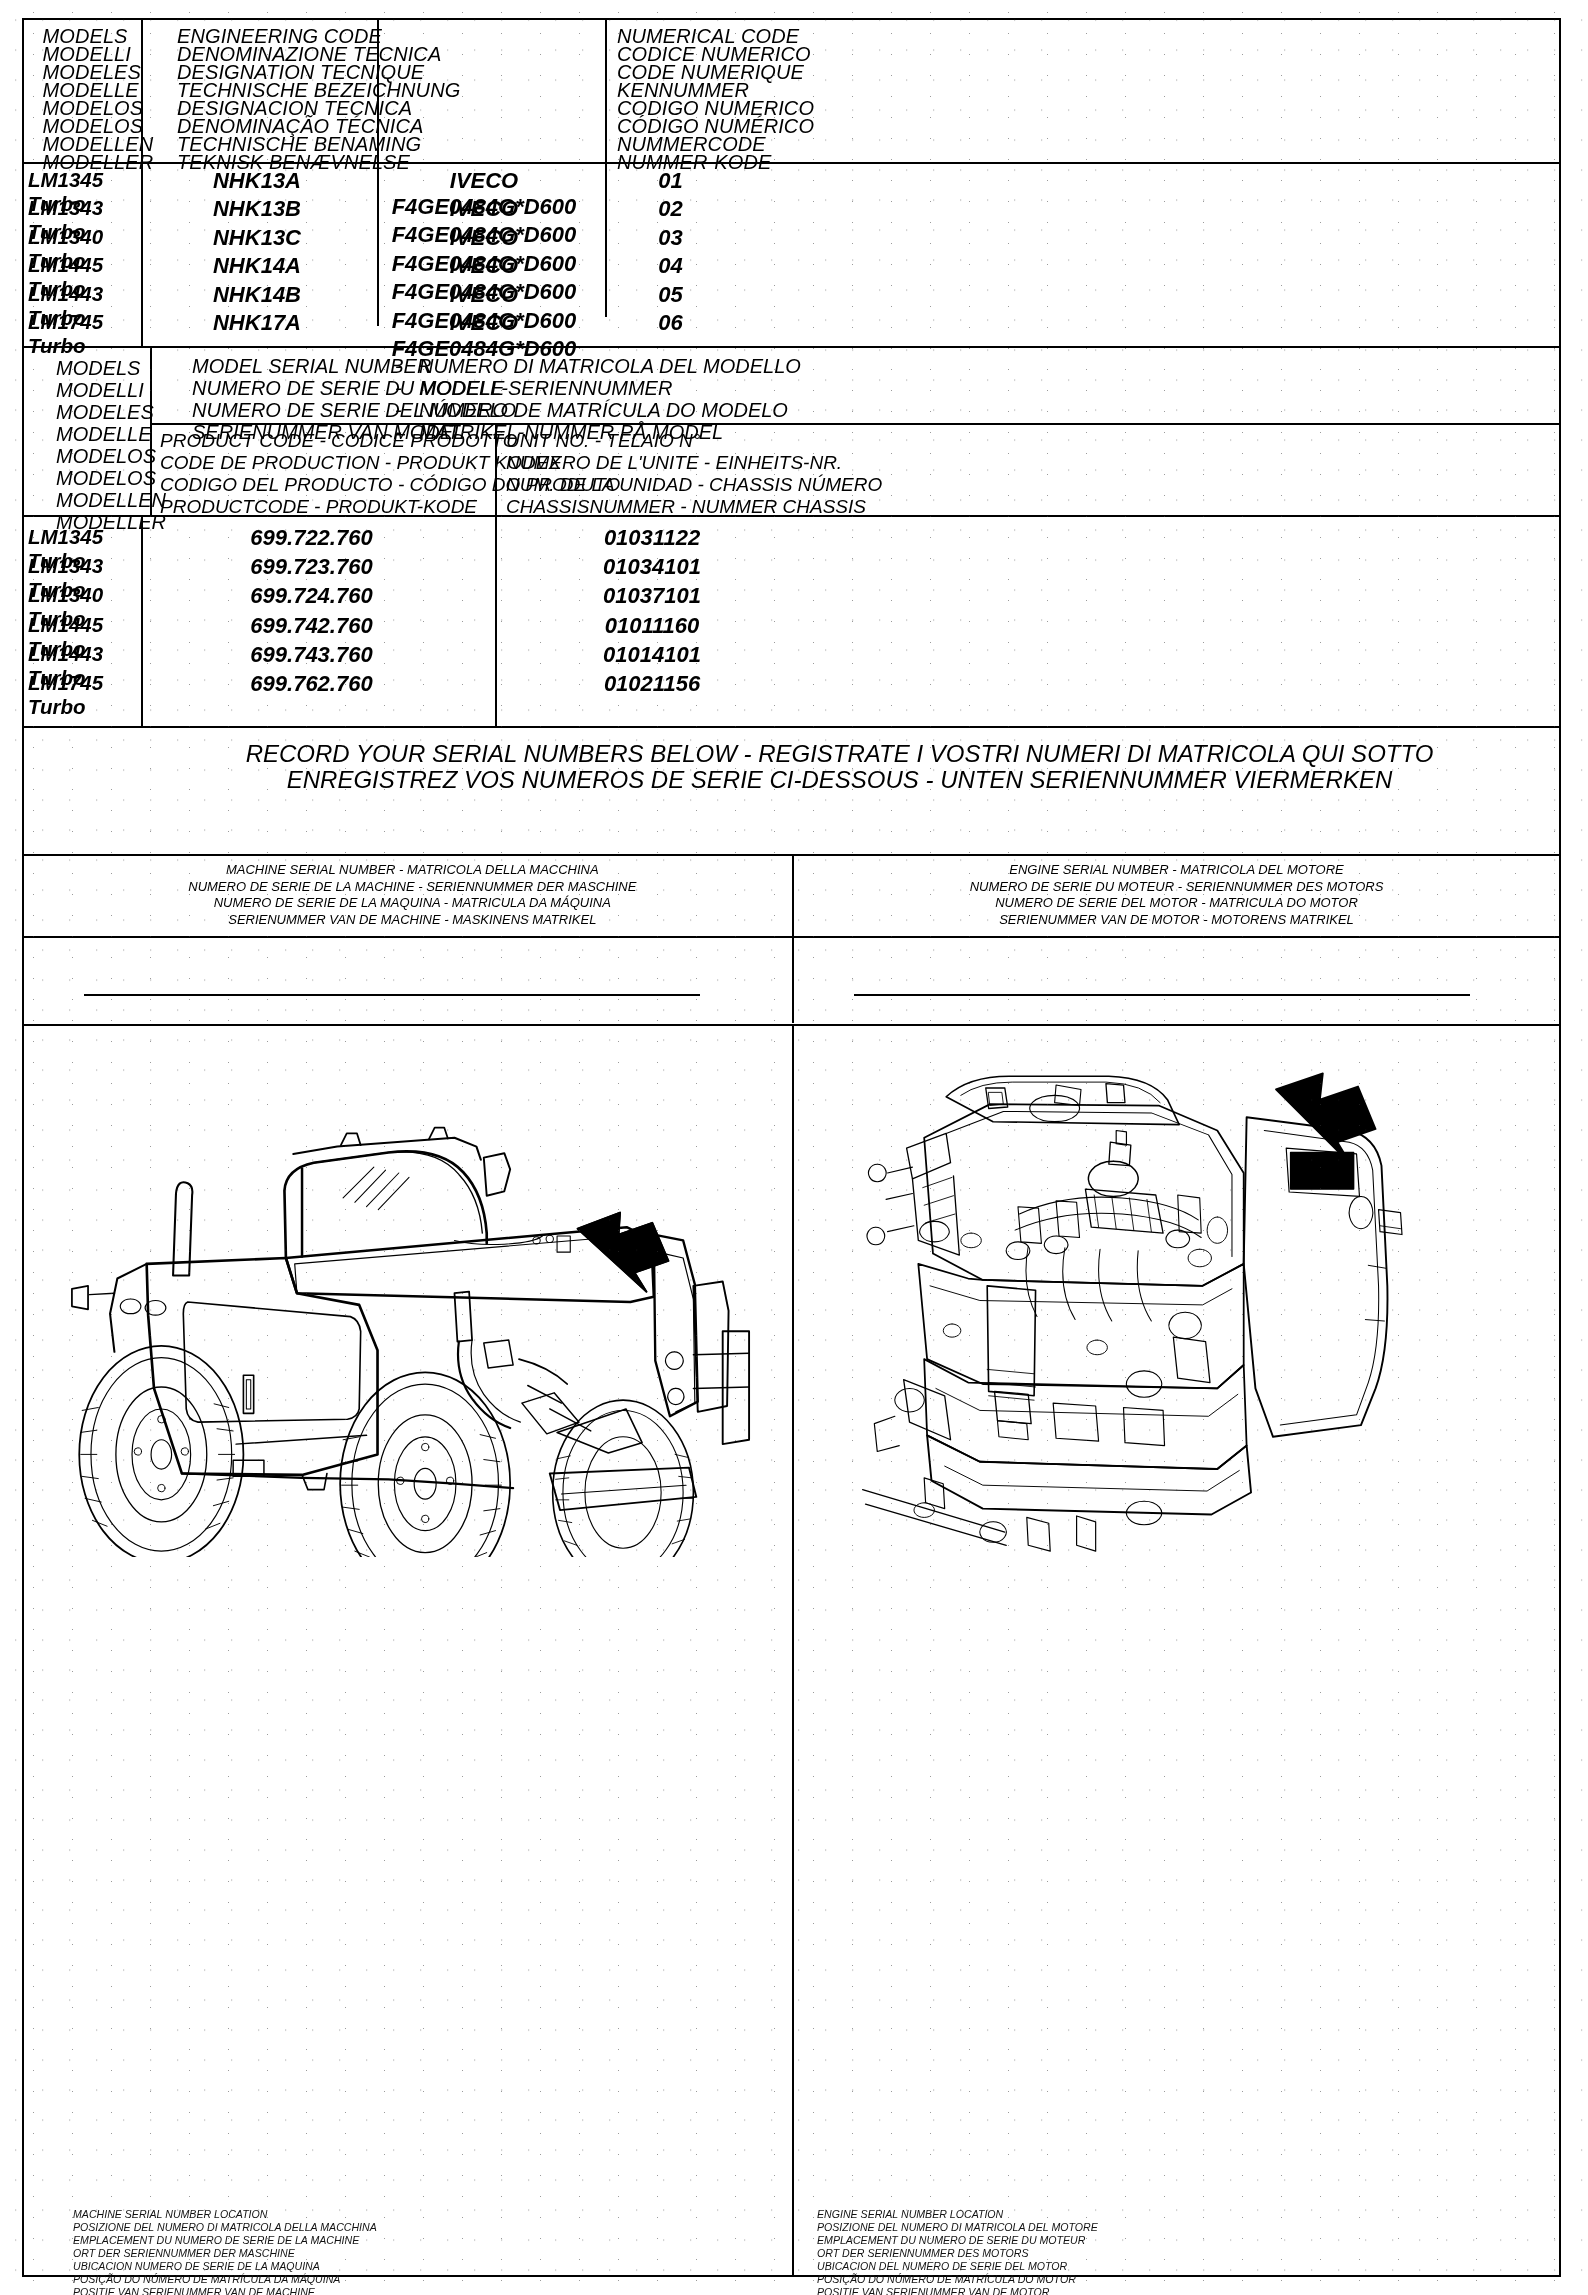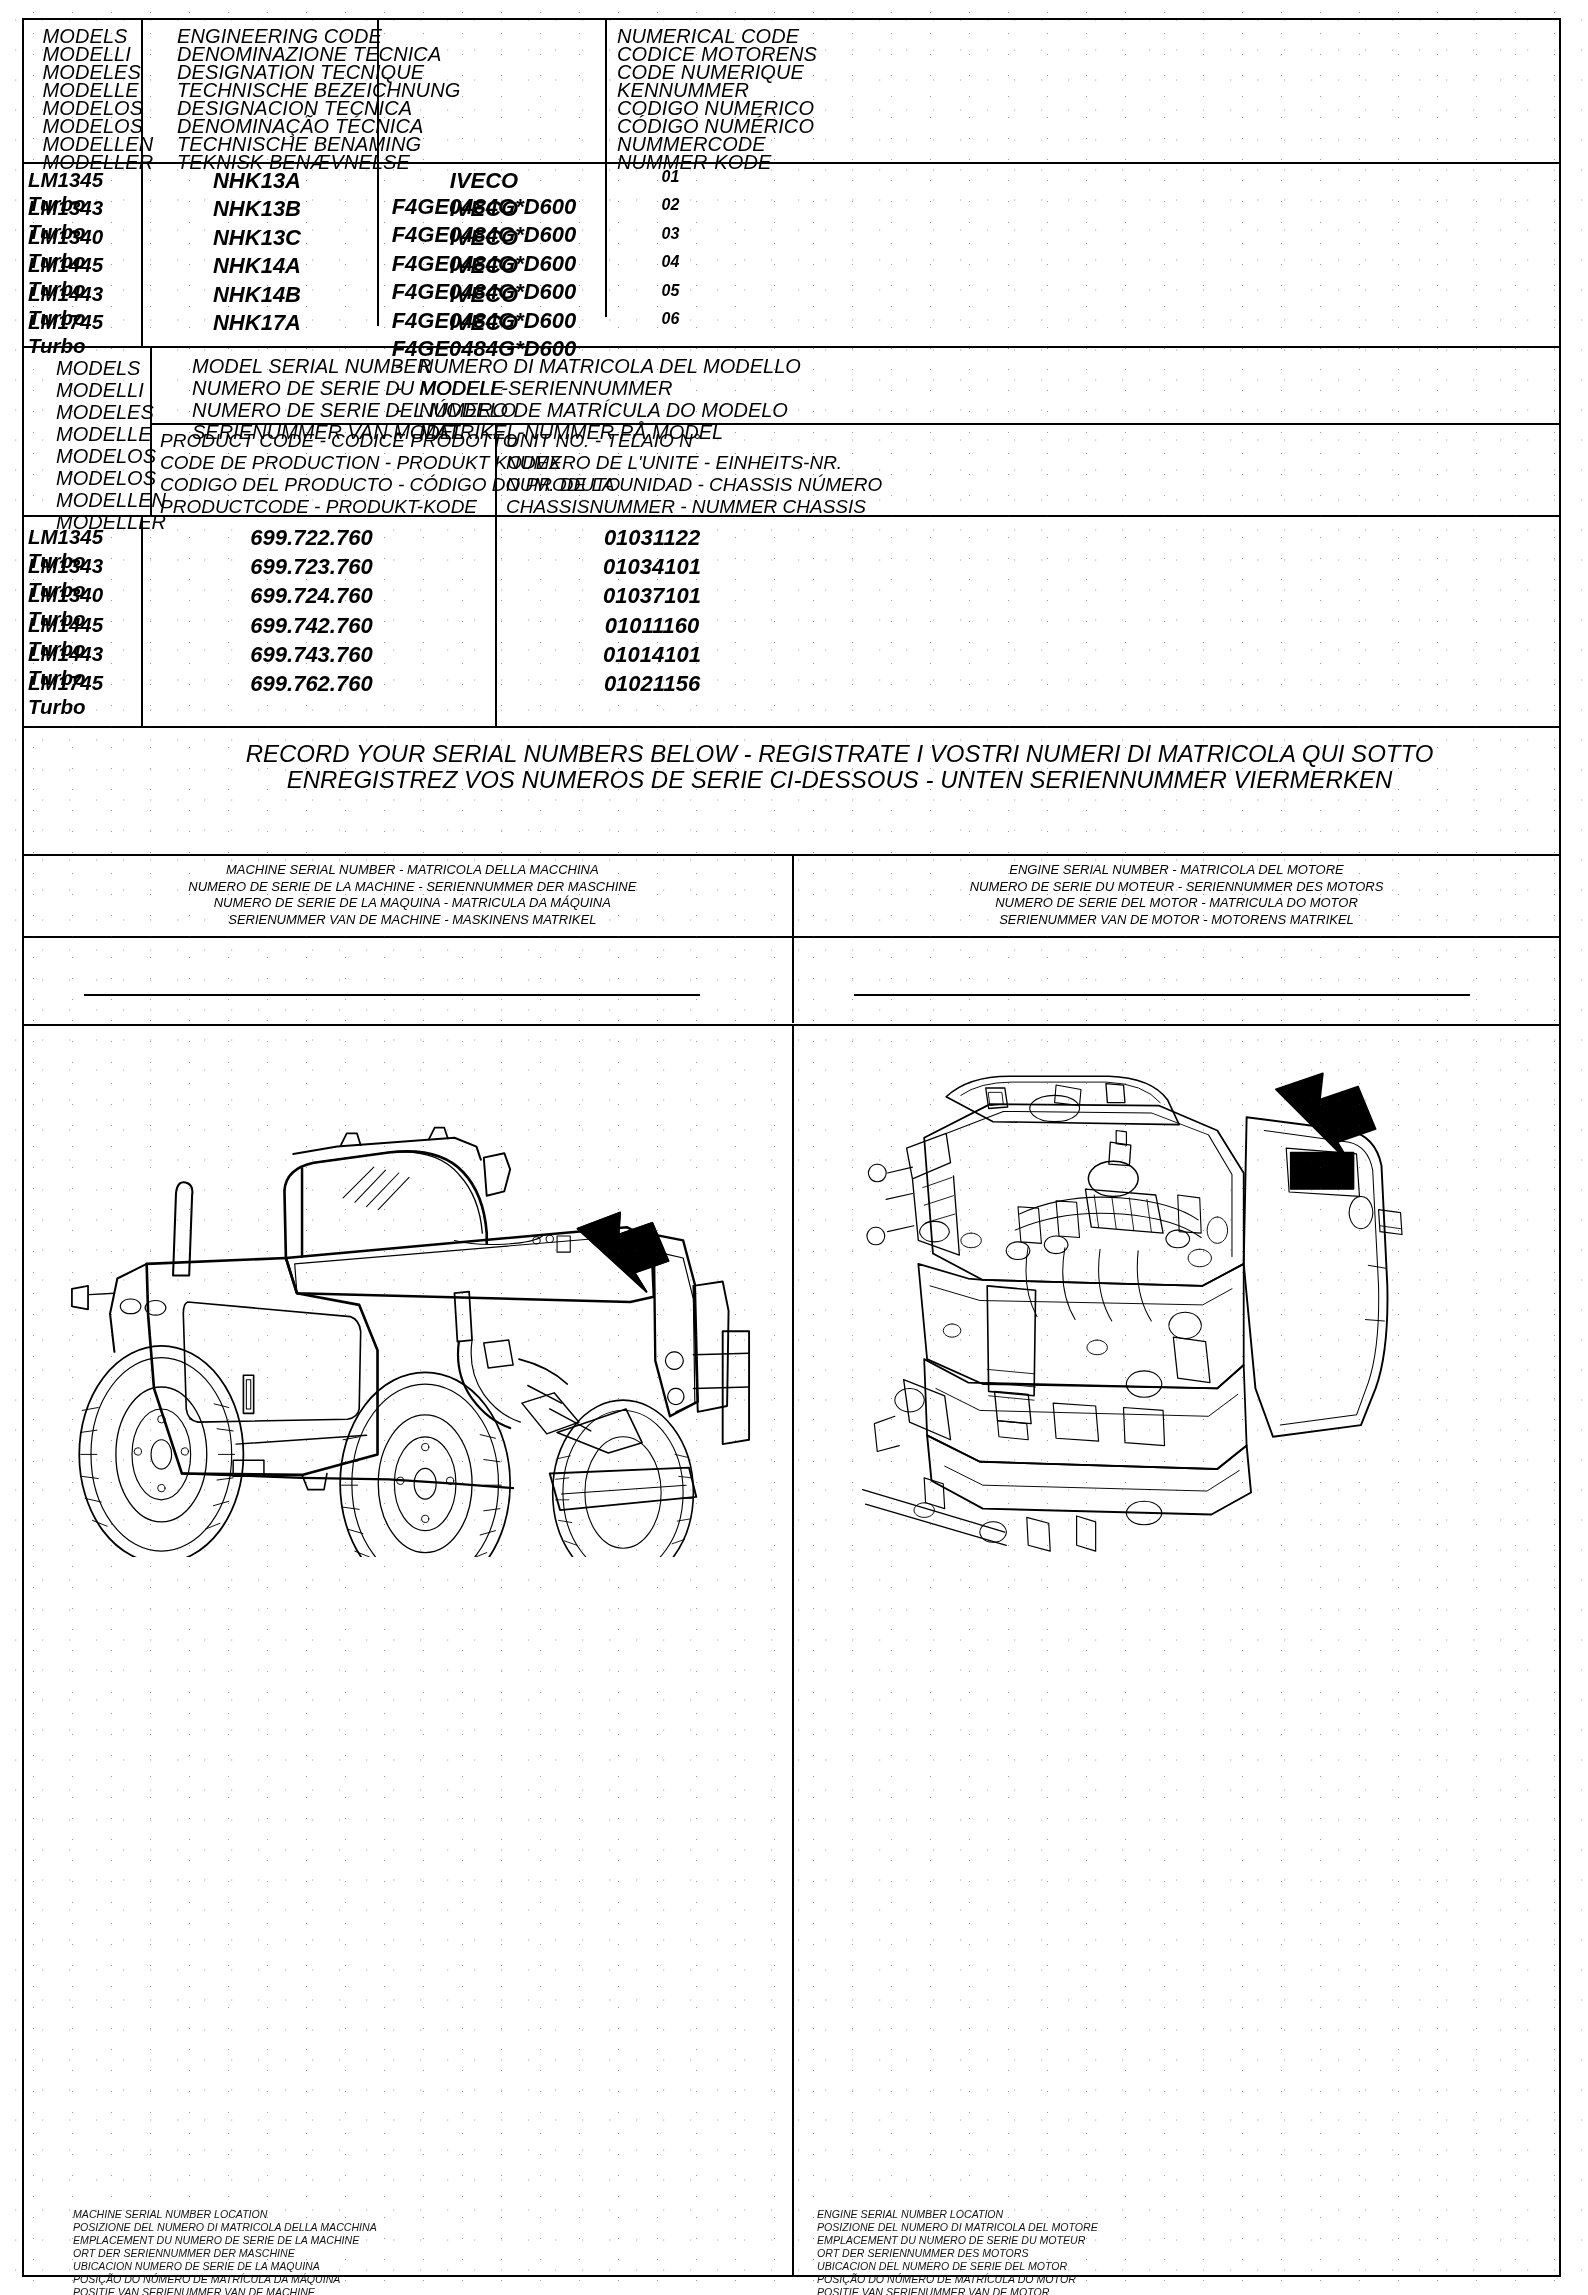--- a/index.html
+++ b/index.html
@@ -40,21 +40,21 @@
   .c2{left:155px;}
   .c3{left:375px;}
   .c4{left:595px;}
 
   
   .s1rows{position:absolute;left:0;top:145px;width:1539px;height:161px;font-weight:bold;}
   .s1row{position:absolute;height:23.5px;width:1539px;}
   .s1row .m{position:absolute;left:5.9px;width:108px;text-align:left;font-size:20.5px;}
   .s1row .e{position:absolute;left:125px;width:220px;text-align:center;font-size:22px;}
   .s1row .en{position:absolute;left:352px;width:220px;text-align:center;font-size:22px;}
-  .s1row .n{position:absolute;left:579px;width:139px;text-align:center;font-size:16px;}
+  .s1row .n{position:absolute;left:579px;width:139px;text-align:center;font-size:22px;}
 
   
   .s2lang{position:absolute;font-size:20px;line-height:22px;}
   .s2lang div{white-space:nowrap;}
   .msn{position:absolute;font-size:20px;line-height:22px;}
   .msn .r{display:block;white-space:nowrap;position:relative;height:22px;}
   .msn .a{position:absolute;}
   .msn .d{position:absolute;left:203px;}
   .msn .b{position:absolute;left:227px;}
 
@@ -112,21 +112,21 @@
       <div>TECHNISCHE BEZEICHNUNG</div>
       <div>DESIGNACION TECNICA</div>
       <div>DENOMINAÇÃO TÉCNICA</div>
       <div>TECHNISCHE BENAMING</div>
       <div>TEKNISK BENÆVNELSE</div>
     </div>
 
 
     <div class="lang-col c4">
       <div>NUMERICAL CODE</div>
-      <div>CODICE MOTORENS</div>
+      <div>CODICE NUMERICO</div>
       <div>CODE NUMERIQUE</div>
       <div>KENNUMMER</div>
       <div>CODIGO NUMERICO</div>
       <div>CÓDIGO NUMÉRICO</div>
       <div>NUMMERCODE</div>
       <div>NUMMER-KODE</div>
     </div>
   </div>
 
   <div class="vline" style="left:119px;top:0;height:145px;"></div>

